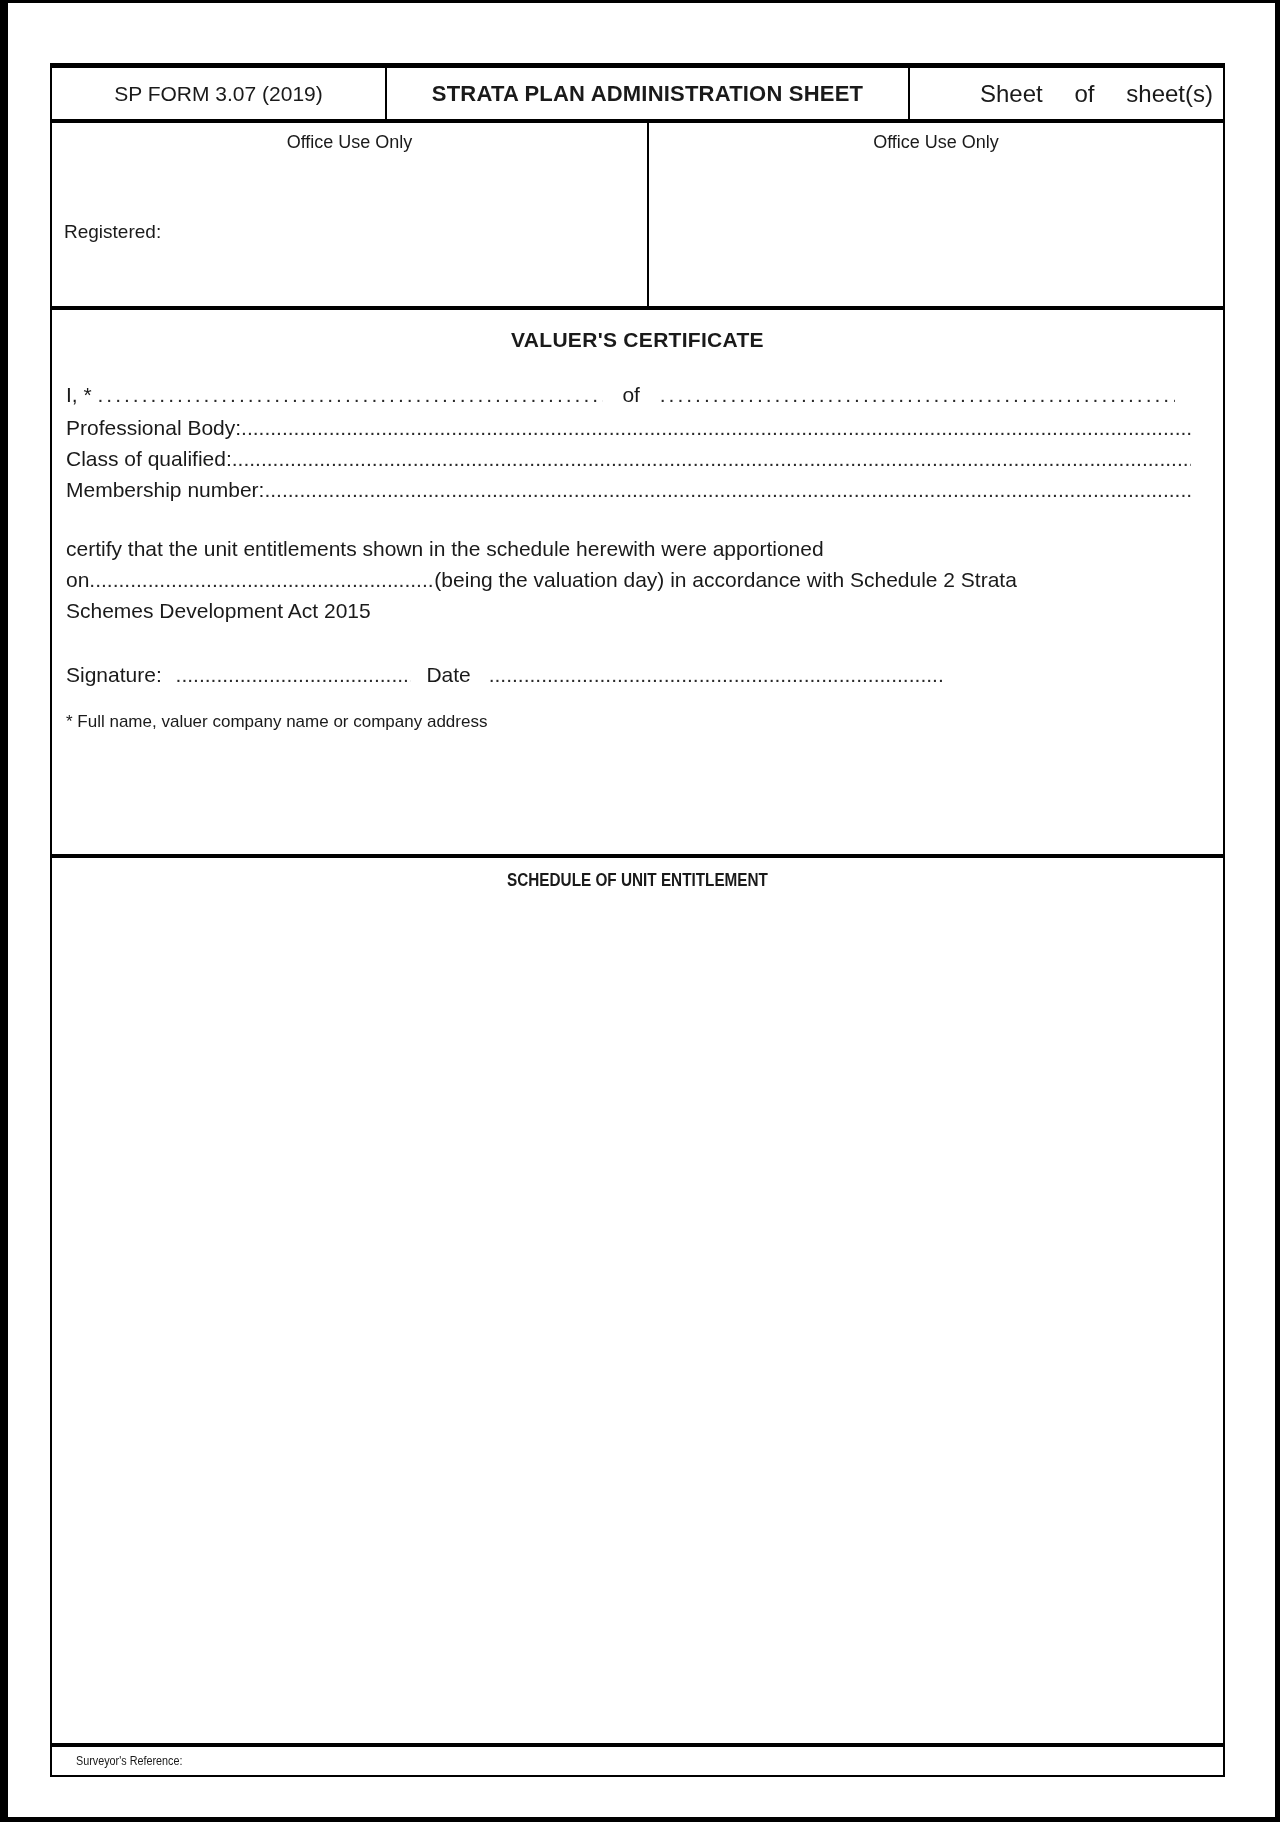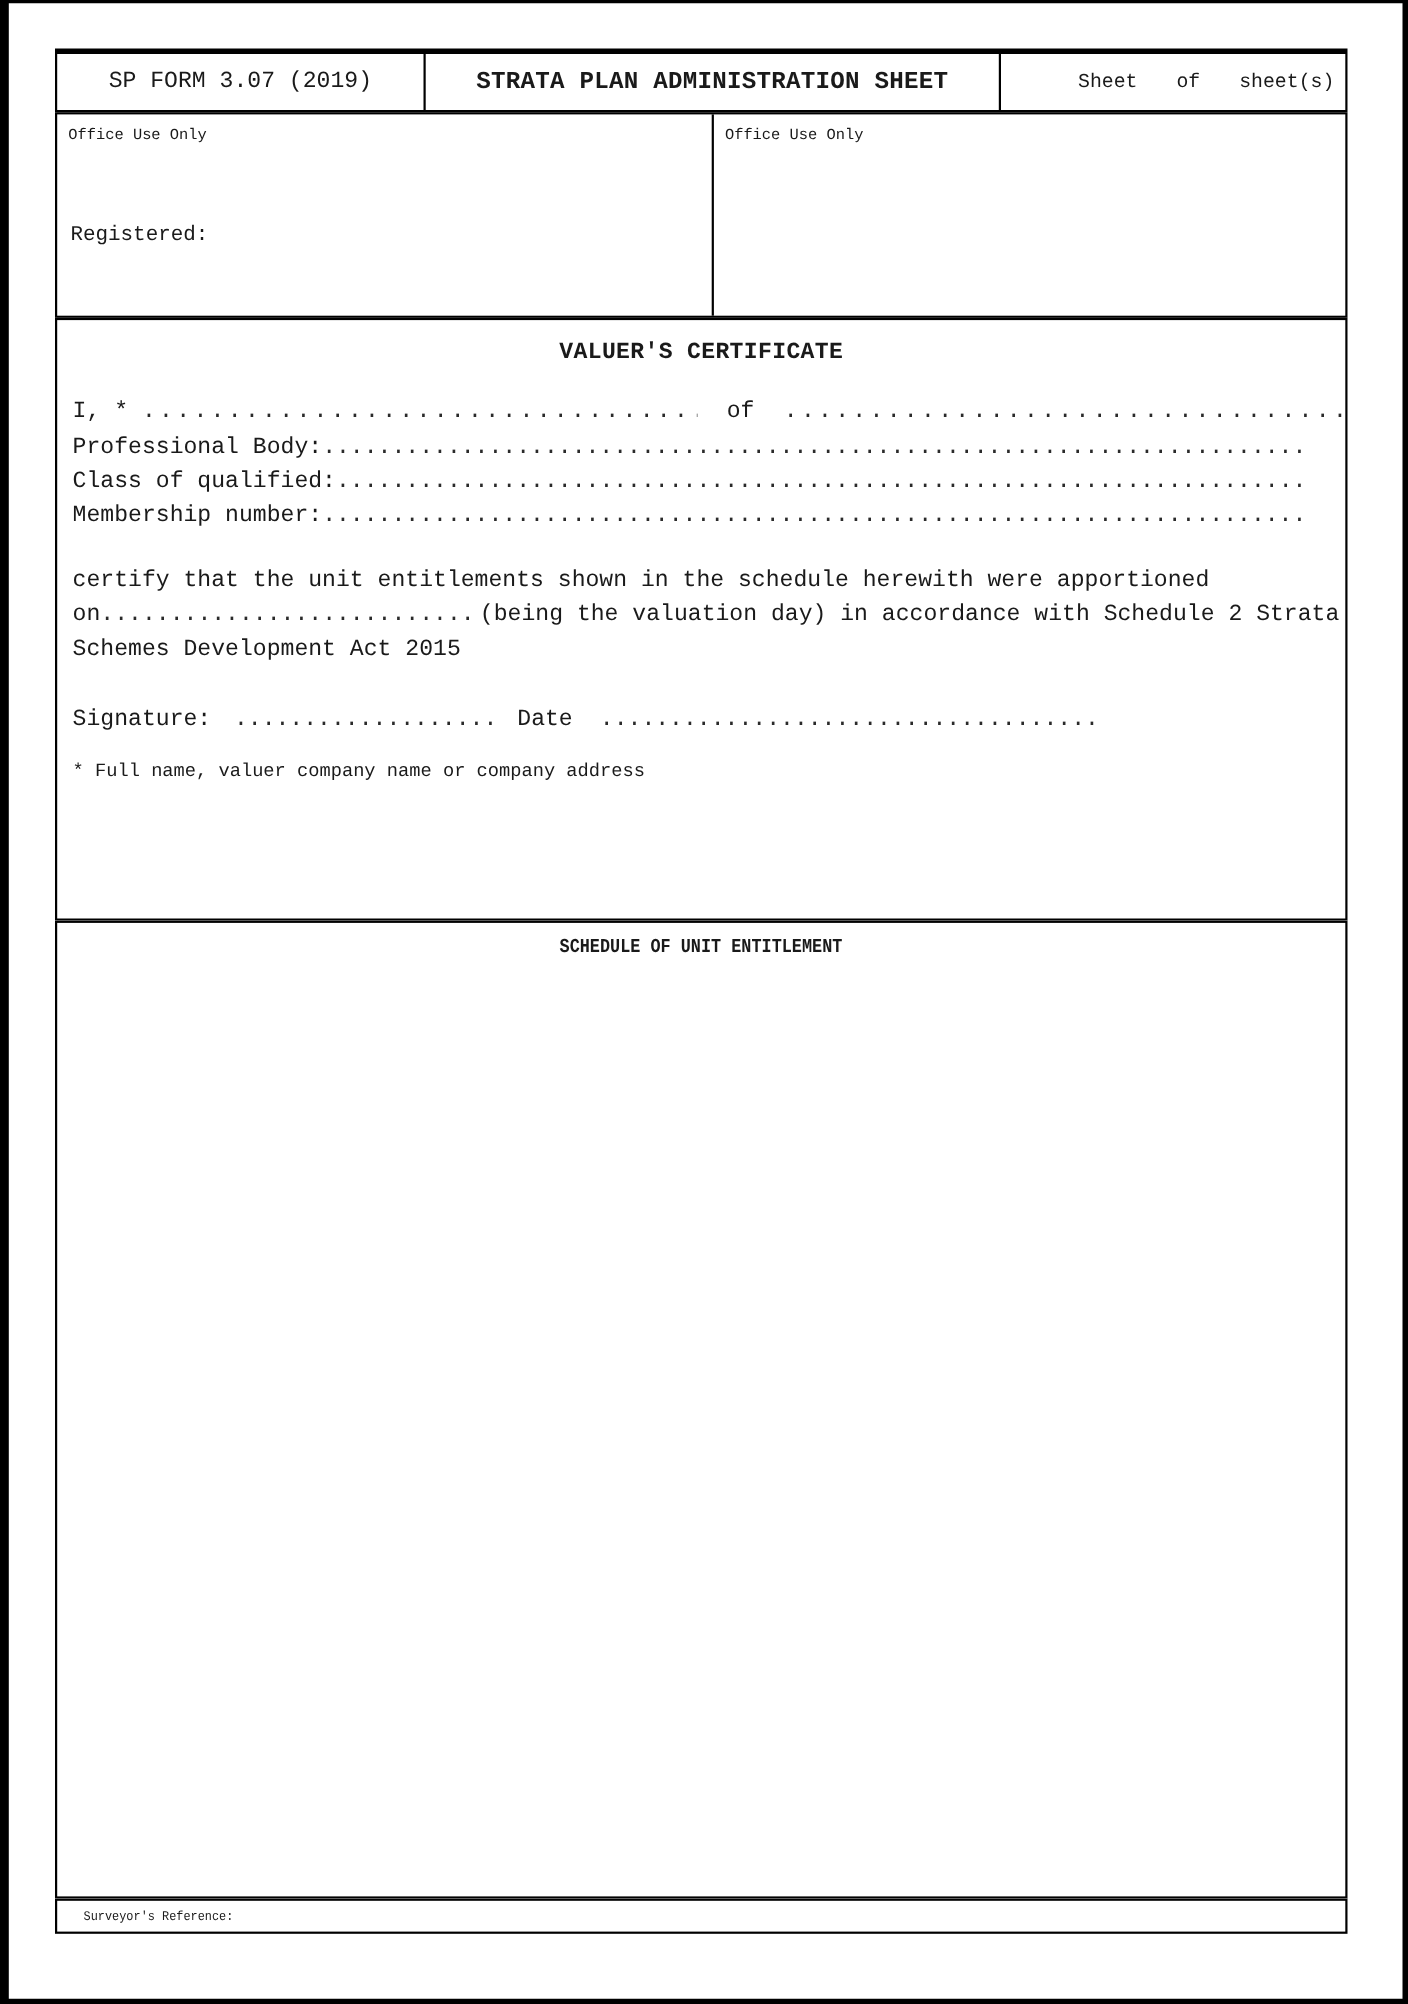--- a/index.html
+++ b/index.html
@@ -7,36 +7,36 @@
     position:relative;
     width:1280px;height:1822px;
     box-sizing:border-box;
     background:#ffffff;
     border:solid #000;
     border-width:3px 5px 5px 8px;
     font-family:"Liberation Sans", sans-serif;
     color:#1a1a1a;
     overflow:hidden;
   }
-  .sheet{position:absolute;left:42px;top:41px;width:1175px;font-family:Liberation Mono, monospace;}
+  .sheet{position:absolute;left:42px;top:60px;width:1175px;}
   .box{box-sizing:border-box;border:2px solid #000;background:#fff;}
 
   
   .header-row{display:flex;height:58px;border-top-width:5px;}
   .hcell{display:flex;align-items:center;justify-content:center;box-sizing:border-box;}
   .hc1{width:333px;font-size:21px;}
   .hc2{flex:1;border-left:2px solid #000;font-weight:bold;font-size:22px;letter-spacing:.2px;}
-  .hc3{width:315px;border-left:2px solid #000;font-size:18px;justify-content:space-between;padding:0 10px 0 70px;}
+  .hc3{width:315px;border-left:2px solid #000;font-size:24px;justify-content:space-between;padding:0 10px 0 70px;}
 
   
   .office-row{display:flex;height:187px;}
   .ocell{box-sizing:border-box;padding:8px 10px;}
   .oc1{width:595px;}
   .oc2{flex:1;border-left:2px solid #000;}
-  .office-label{text-align:left;font-size:14px;line-height:22px;}
+  .office-label{text-align:center;font-size:18px;line-height:22px;}
   .registered{margin-top:68px;font-size:19px;padding-left:2px;}
 
   
   .cert{height:548px;padding:0 14px;box-sizing:border-box;border:2px solid #000;background:#fff;}
   .cert-title{text-align:center;font-weight:bold;font-size:21px;margin-top:18px;letter-spacing:.3px;}
   .i-line{margin-top:30px;font-size:21px;line-height:26px;white-space:nowrap;}
   .para{font-size:21px;line-height:31px;margin-top:42px;}
   .mrow{display:flex;font-size:21px;line-height:31px;margin-right:18px;}
   .mrow .leader{flex:1;height:31px;line-height:31px;}
   .certify{margin-top:28px;font-size:21px;line-height:31px;}

